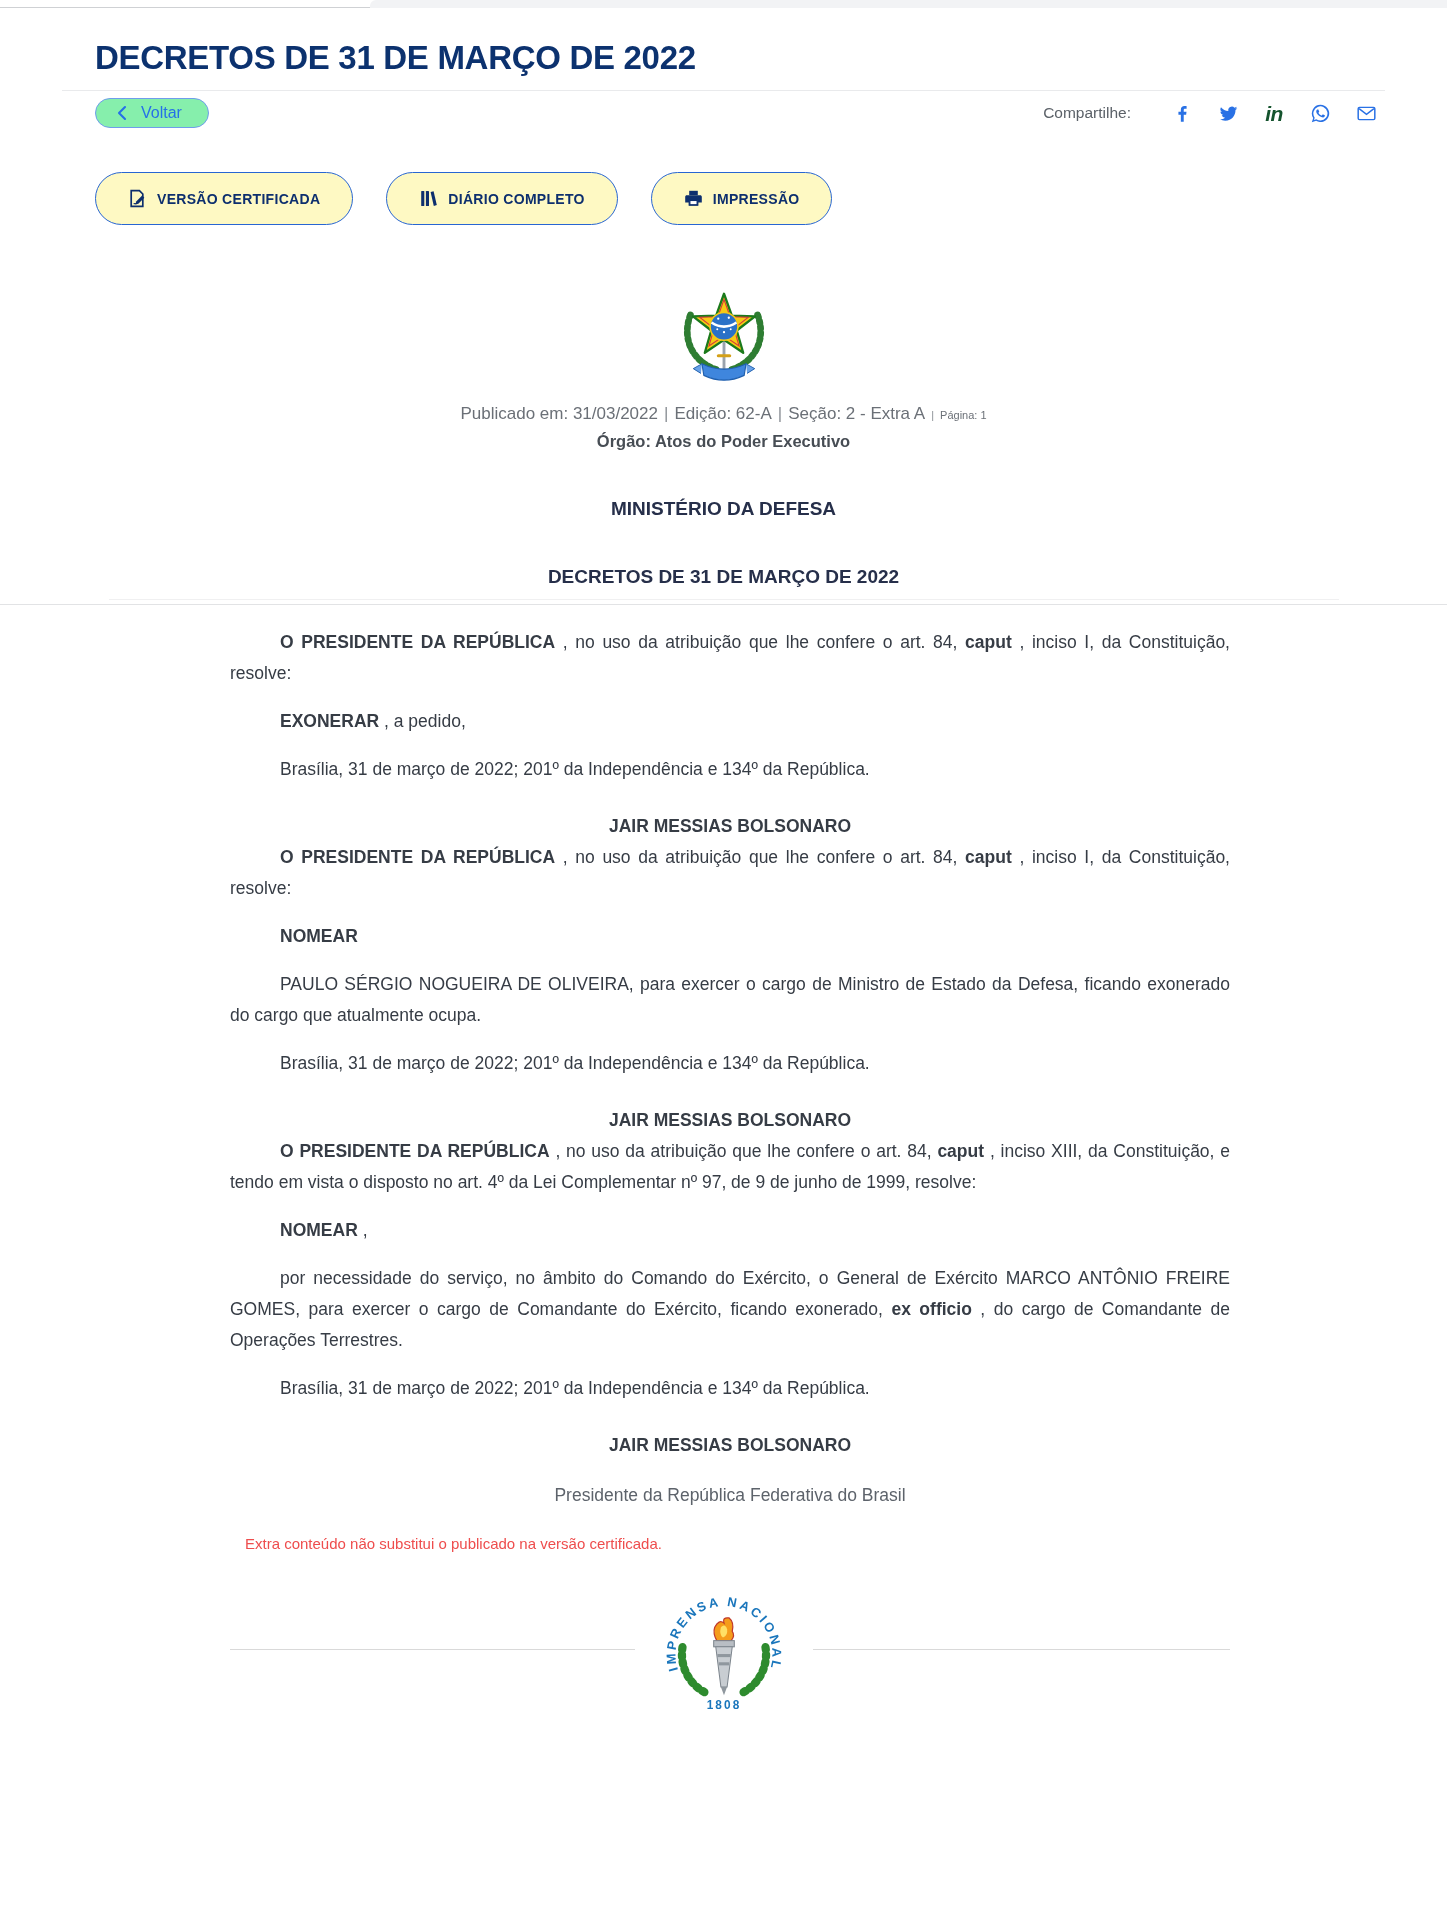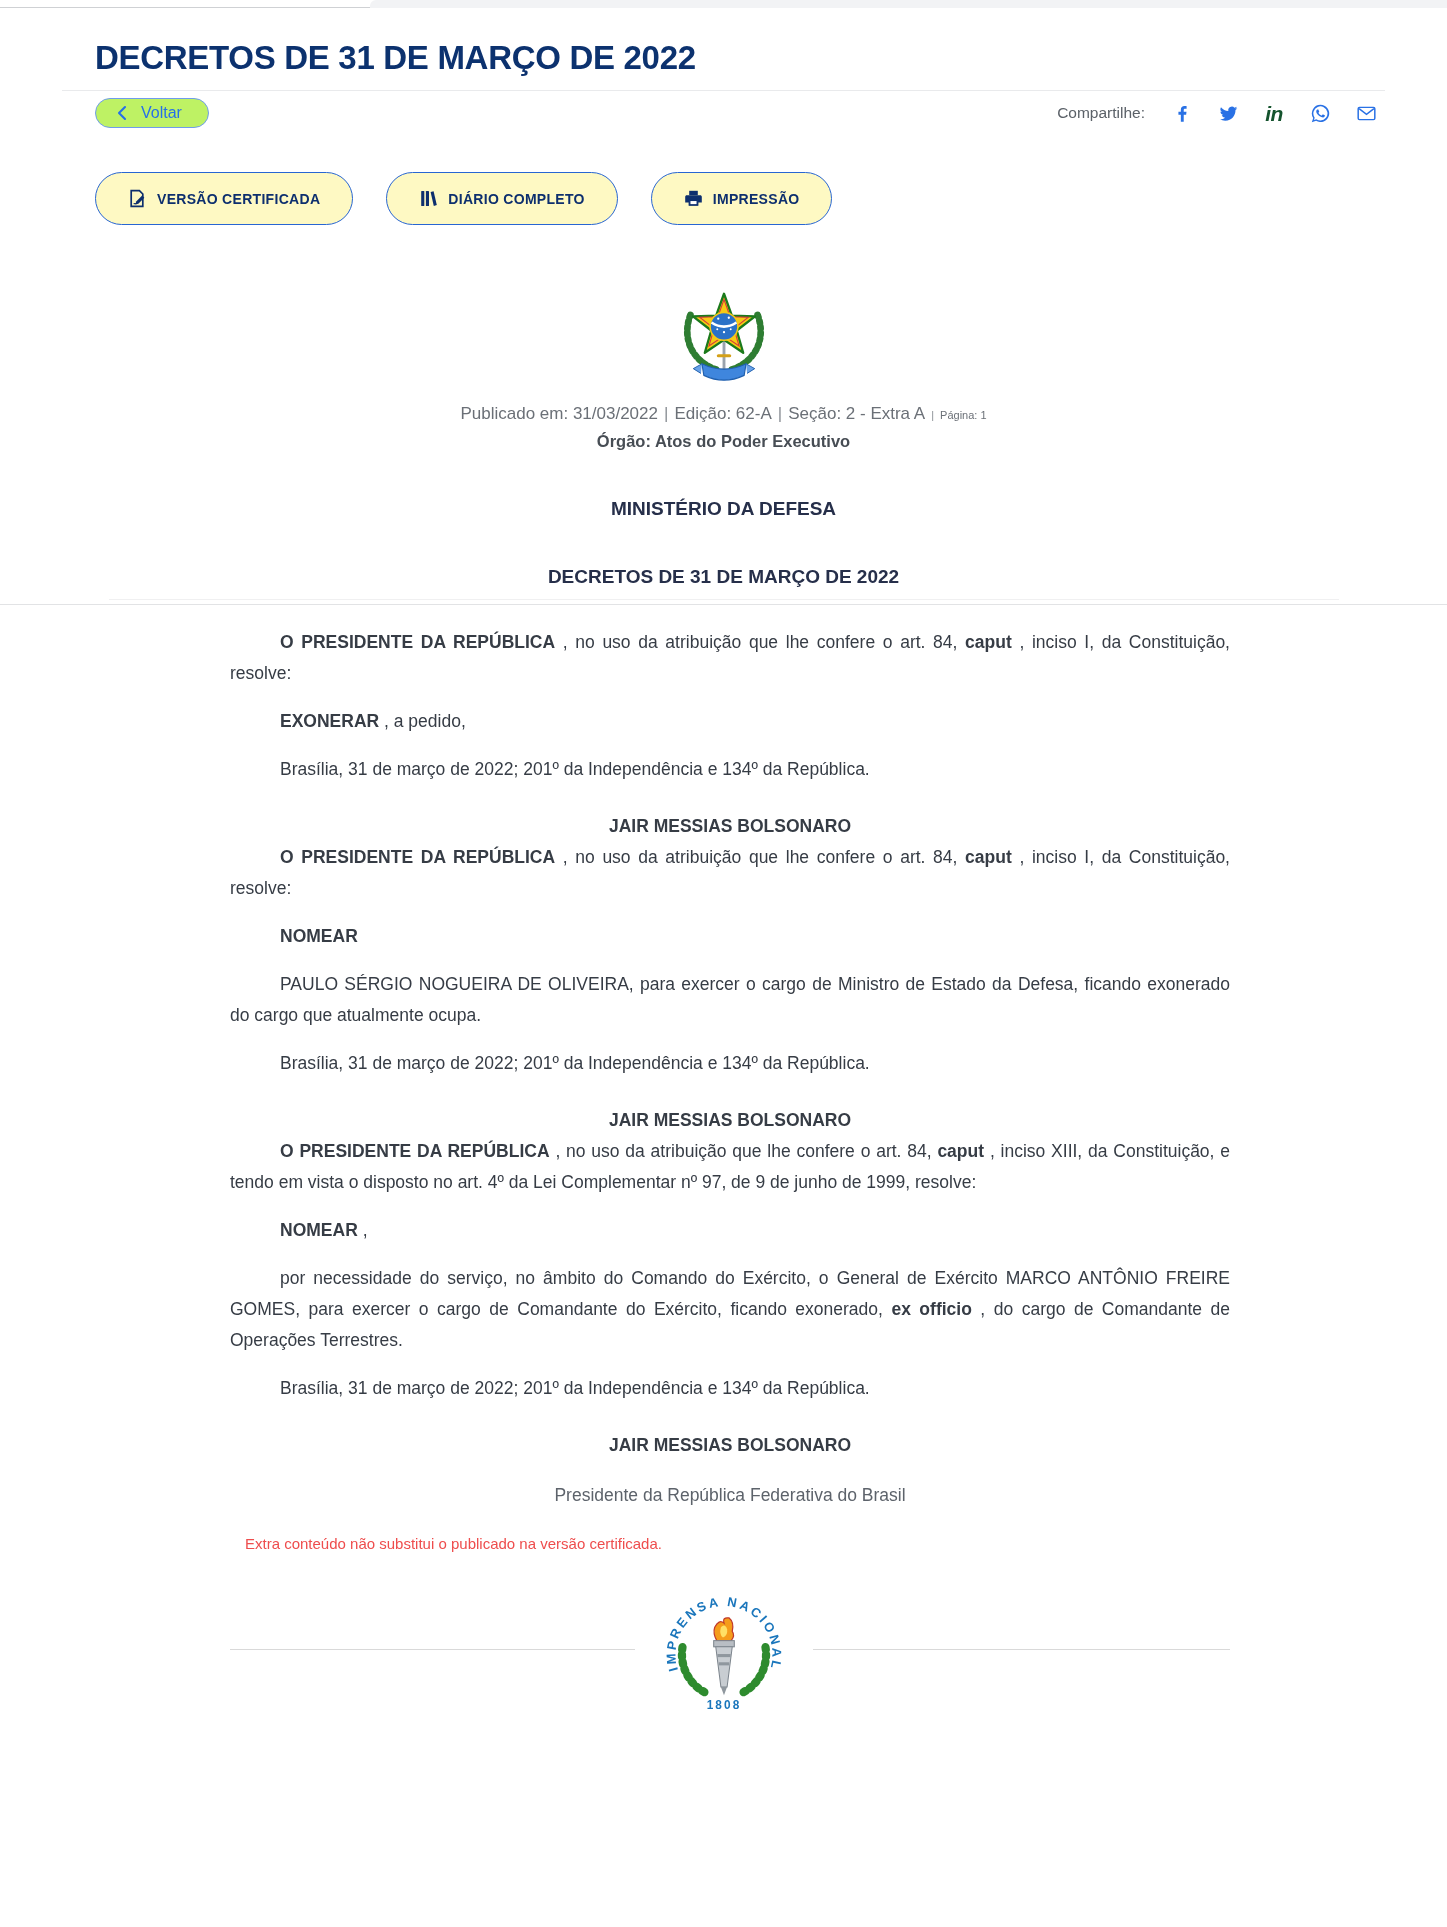--- a/index.html
+++ b/index.html
@@ -11,24 +11,24 @@
   .top-strip { position:absolute; top:0; left:0; width:100%; height:8px; border-bottom:1px solid #cfd1d4; }
   .top-strip .strip-right { position:absolute; top:0; left:370px; right:0; height:8px; background:#f2f3f5; border-top-left-radius:6px; }
 
   .wrap { width:1323px; margin:0 auto; padding-top:9px; }
 
   h1.page-title { margin:30px 0 0 33px; font-size:33px; font-weight:700; letter-spacing:-0.3px; color:#0c326f; }
   .title-rule { margin-top:13px; border-top:1px solid #e9eaec; }
 
   .toolbar { display:flex; justify-content:space-between; align-items:center; margin:7px 8px 0 33px; }
   .btn-voltar { display:inline-flex; align-items:center; gap:14px; height:30px; padding:0 26px 0 20px;
-    background:#bef264; border:1px solid #6f9dec; border-radius:16px; color:#2670e8; font-size:16px;
+    background:#86efac; border:1px solid #6f9dec; border-radius:16px; color:#2670e8; font-size:16px;
     font-family:"Liberation Sans",sans-serif; cursor:pointer; }
   .share { display:flex; align-items:center; gap:24px; }
-  .share-label { color:#5b6168; font-size:15.5px; margin-right:2px; }
+  .share-label { color:#5b6168; font-size:15.5px; margin-right:16px; }
   .share a { color:#2971e5; display:inline-flex; width:22px; height:22px; align-items:center; justify-content:center; text-decoration:none; }
   .share a svg { width:21px; height:21px; }
   .linkedin-txt { font-size:21px; font-weight:800; color:#14532d; line-height:1; letter-spacing:-0.5px;font-style:italic; }
 
   .actions { display:flex; gap:33px; margin:44px 0 0 33px; }
   .action-btn { display:inline-flex; align-items:center; gap:10px; height:53px; padding:0 32px;
     background:#fef9c3; border:1.5px solid #2866d2; border-radius:27px; color:#0d2f6e;
     font-size:14px; font-weight:700; letter-spacing:0.3px; font-family:"Liberation Sans",sans-serif; cursor:pointer; }
   .action-btn svg { width:19px; height:19px; flex:0 0 auto; }
 

